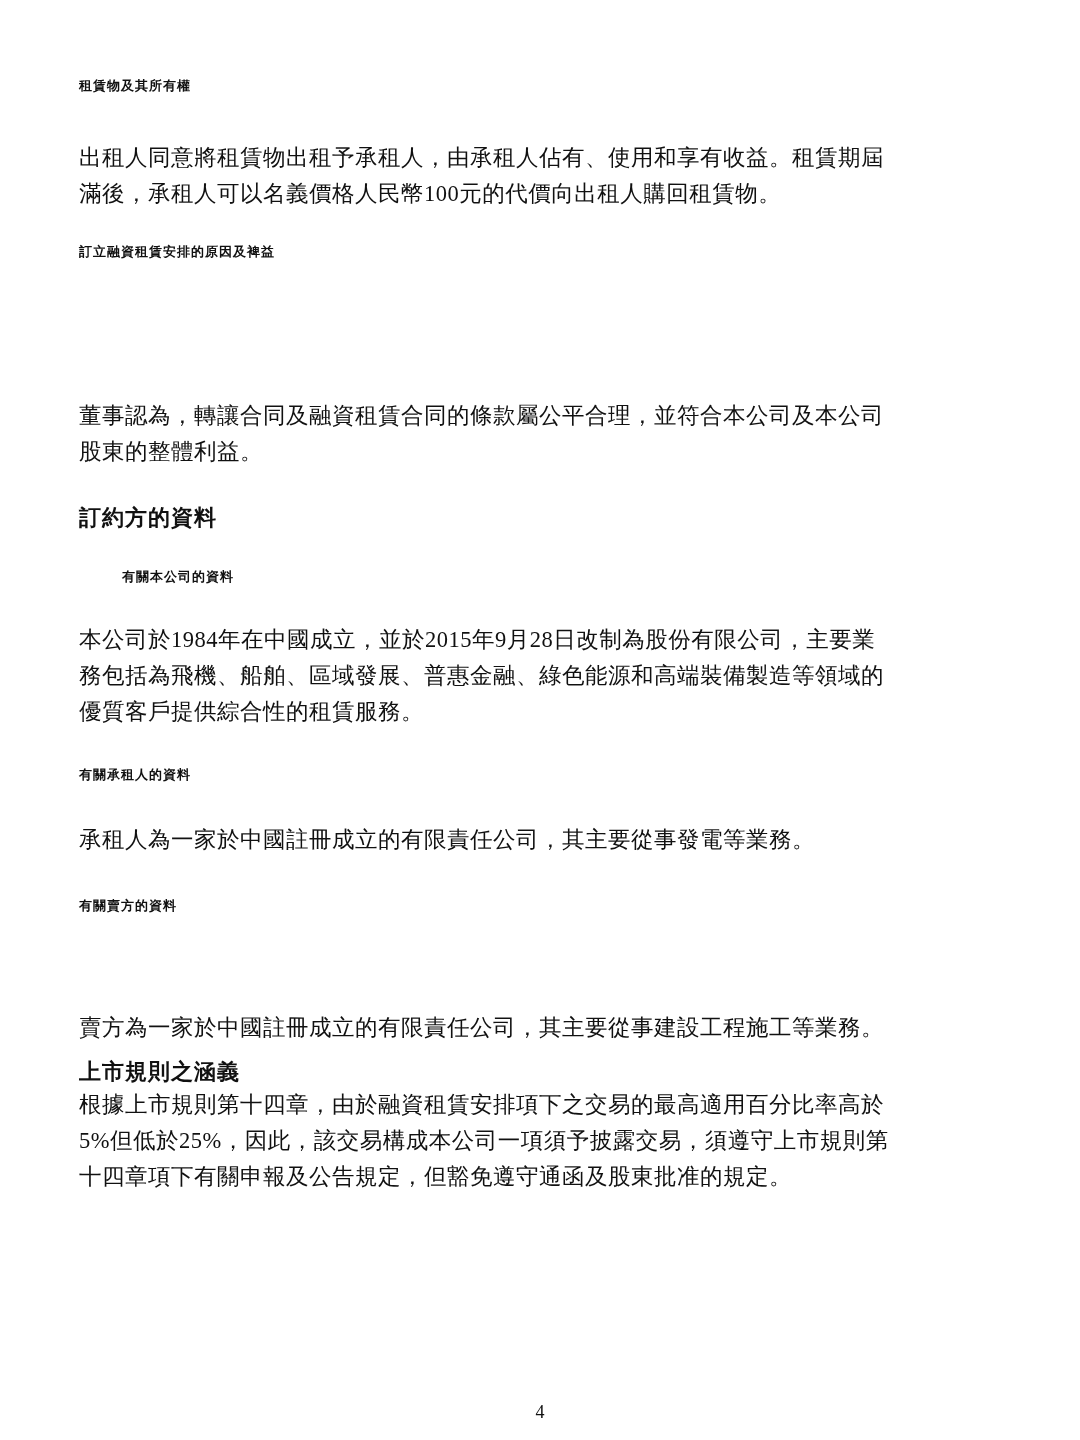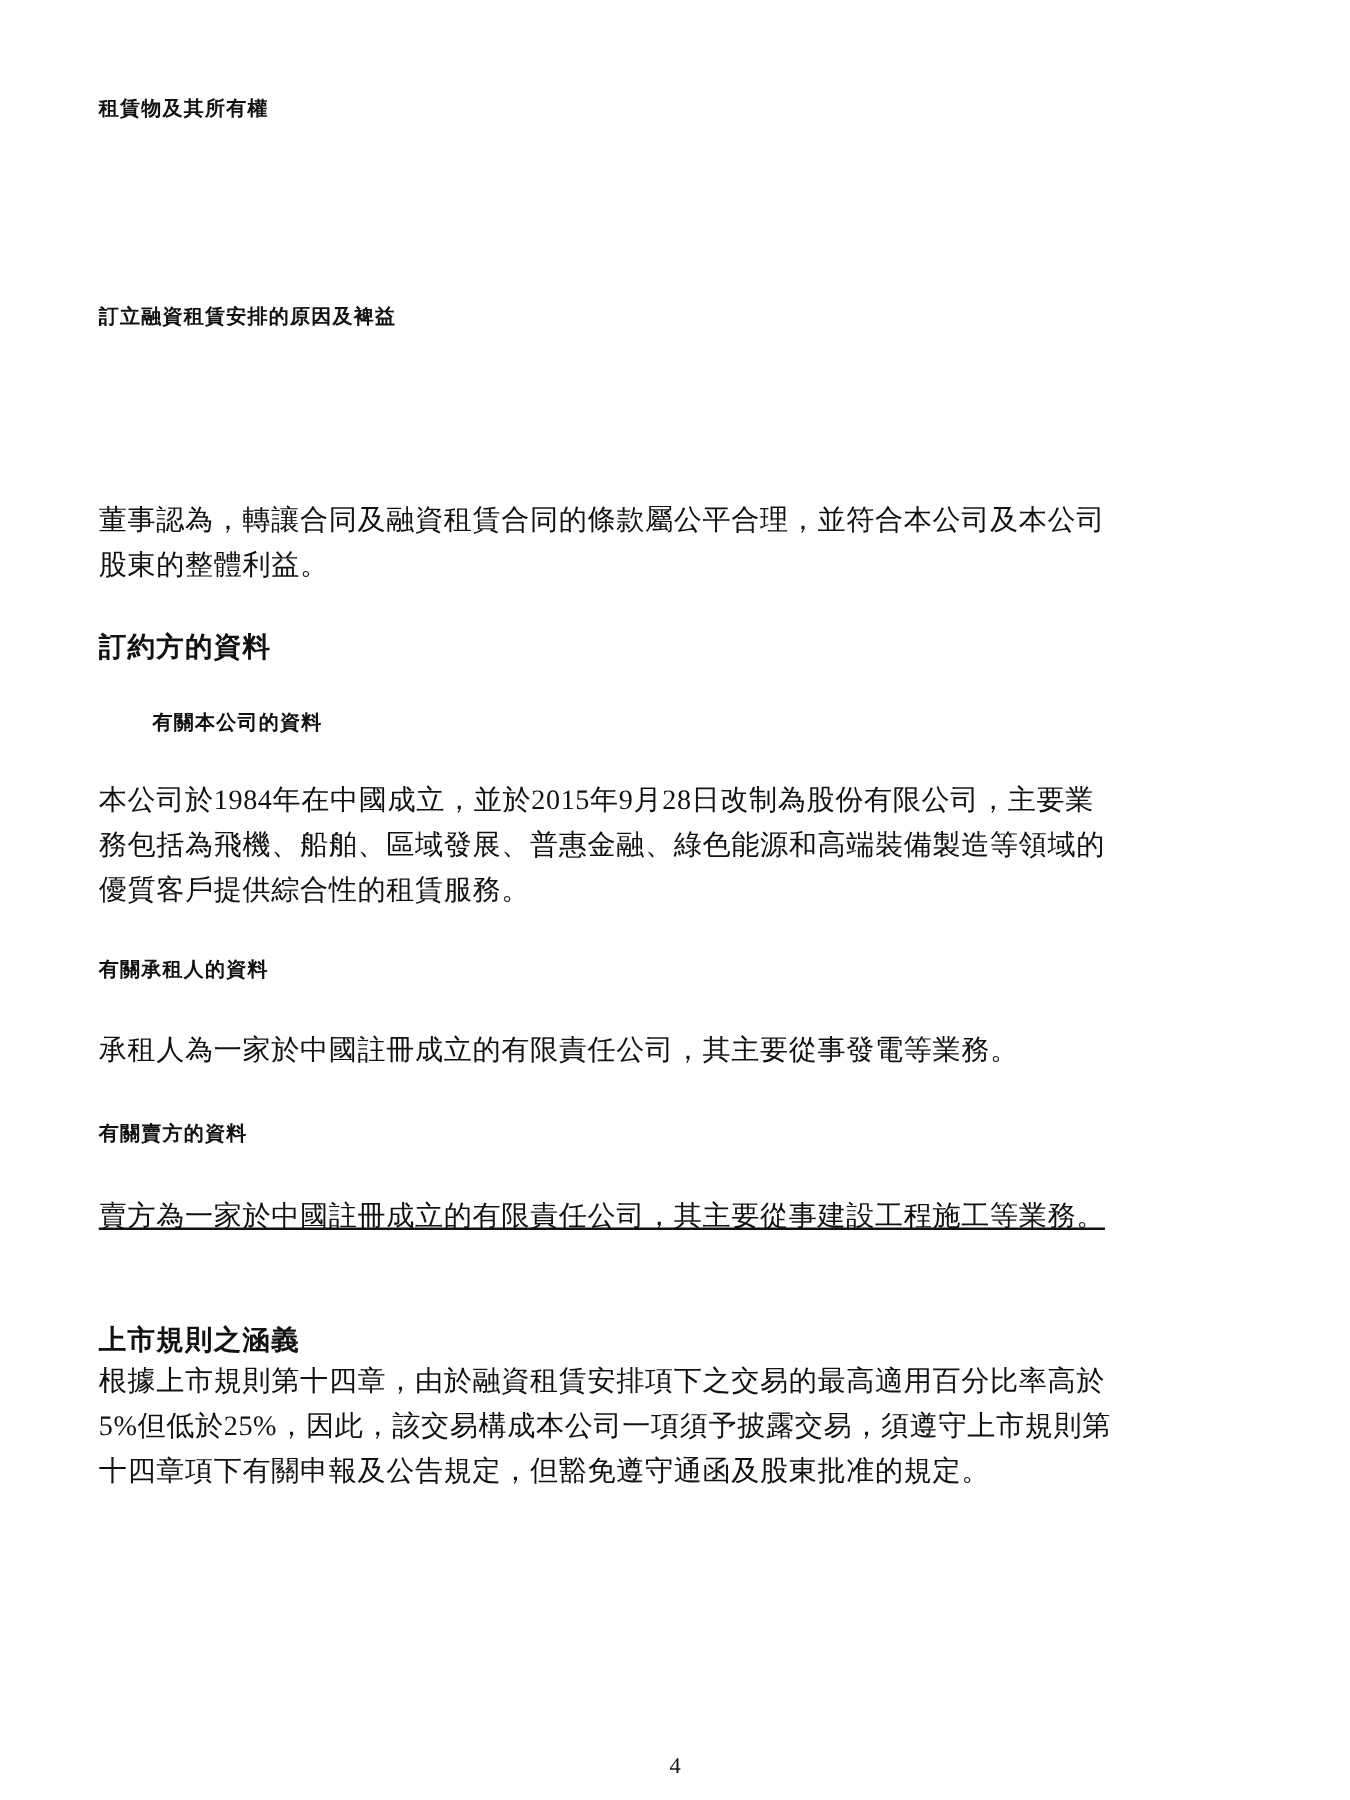--- a/index.html
+++ b/index.html
@@ -22,21 +22,21 @@
       height: 1440px;
     }
     .h {
       position: absolute;
       left: 0;
       font-family: "DejaVu Sans", "Liberation Sans", sans-serif;
       font-weight: bold;
       white-space: nowrap;
       letter-spacing: 1px;
     }
-    .h.sub { font-size: 16px; }
+    .h.sub { font-size: 13px; }
     .h.main { font-size: 22px; }
     .p {
       position: absolute;
       left: 0;
       width: 925px;
       font-family: "Liberation Serif", "DejaVu Serif", serif;
       font-size: 22.5px;
       line-height: 36px;
       text-align: justify;
       text-align-last: left;
@@ -55,20 +55,24 @@
       font-family: "Liberation Serif", "DejaVu Serif", serif;
       font-size: 18px;
     }
   </style>
 </head>
 <body>
 
 <div class="page">
 
   <div class="h sub" style="top:77px;">租賃物及其所有權</div>
+  <div class="p" style="top:140px;">
+    <span class="line">出租人同意將租賃物出租予承租人，由承租人佔有、使用和享有收益。租賃期屆</span>
+    <span class="line">滿後，承租人可以名義價格人民幣100元的代價向出租人購回租賃物。</span>
+  </div>
 
   <div class="h sub" style="top:243px;">訂立融資租賃安排的原因及裨益</div>
   <div class="p" style="top:398px;">
     <span class="line">董事認為，轉讓合同及融資租賃合同的條款屬公平合理，並符合本公司及本公司</span>
     <span class="line">股東的整體利益。</span>
   </div>
 
   <div class="h main" style="top:503px;">訂約方的資料</div>
 
   <div class="h sub" style="top:568px;margin-left:43px;">有關本公司的資料</div>
@@ -77,21 +81,21 @@
     <span class="line">務包括為飛機、船舶、區域發展、普惠金融、綠色能源和高端裝備製造等領域的</span>
     <span class="line">優質客戶提供綜合性的租賃服務。</span>
   </div>
 
   <div class="h sub" style="top:766px;">有關承租人的資料</div>
   <div class="p" style="top:822px;">
     <span class="line">承租人為一家於中國註冊成立的有限責任公司，其主要從事發電等業務。</span>
   </div>
 
   <div class="h sub" style="top:897px;">有關賣方的資料</div>
-  <div class="p" style="top:955px;text-decoration:underline;">
+  <div class="p" style="top:1010px;">
     <span class="line">賣方為一家於中國註冊成立的有限責任公司，其主要從事建設工程施工等業務。</span>
   </div>
 
   <div class="h main" style="top:1025px;margin-top:32px;">上市規則之涵義</div>
   <div class="p" style="top:1087px;">
     <span class="line">根據上市規則第十四章，由於融資租賃安排項下之交易的最高適用百分比率高於</span>
     <span class="line">5%但低於25%，因此，該交易構成本公司一項須予披露交易，須遵守上市規則第</span>
     <span class="line">十四章項下有關申報及公告規定，但豁免遵守通函及股東批准的規定。</span>
   </div>
 

